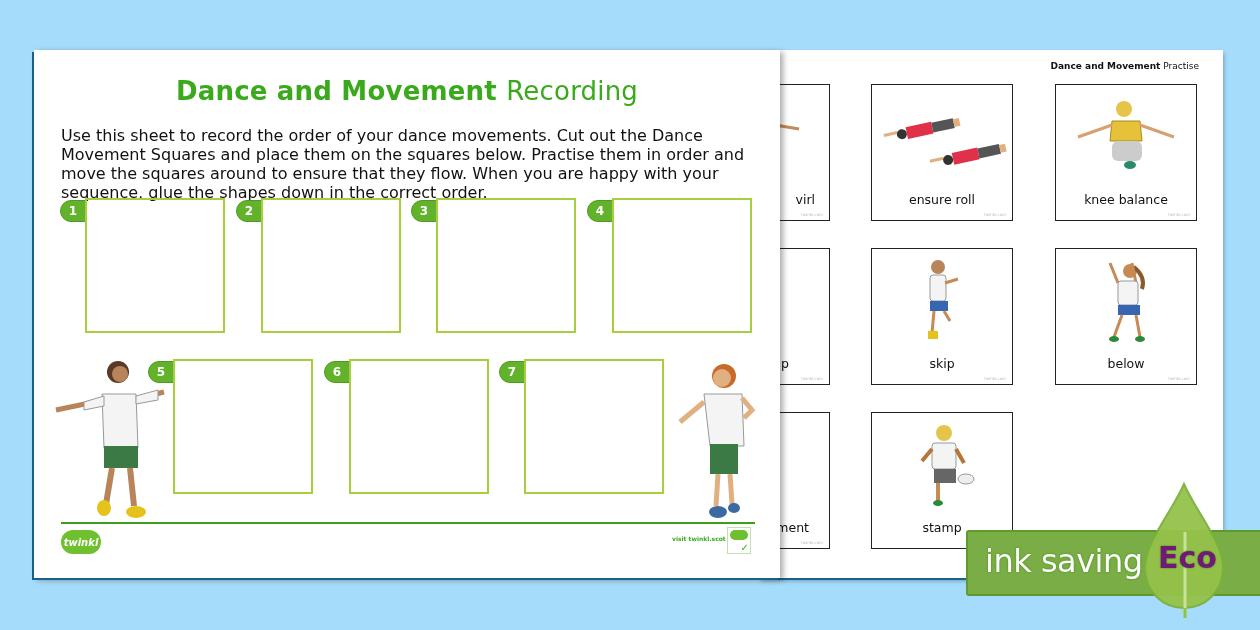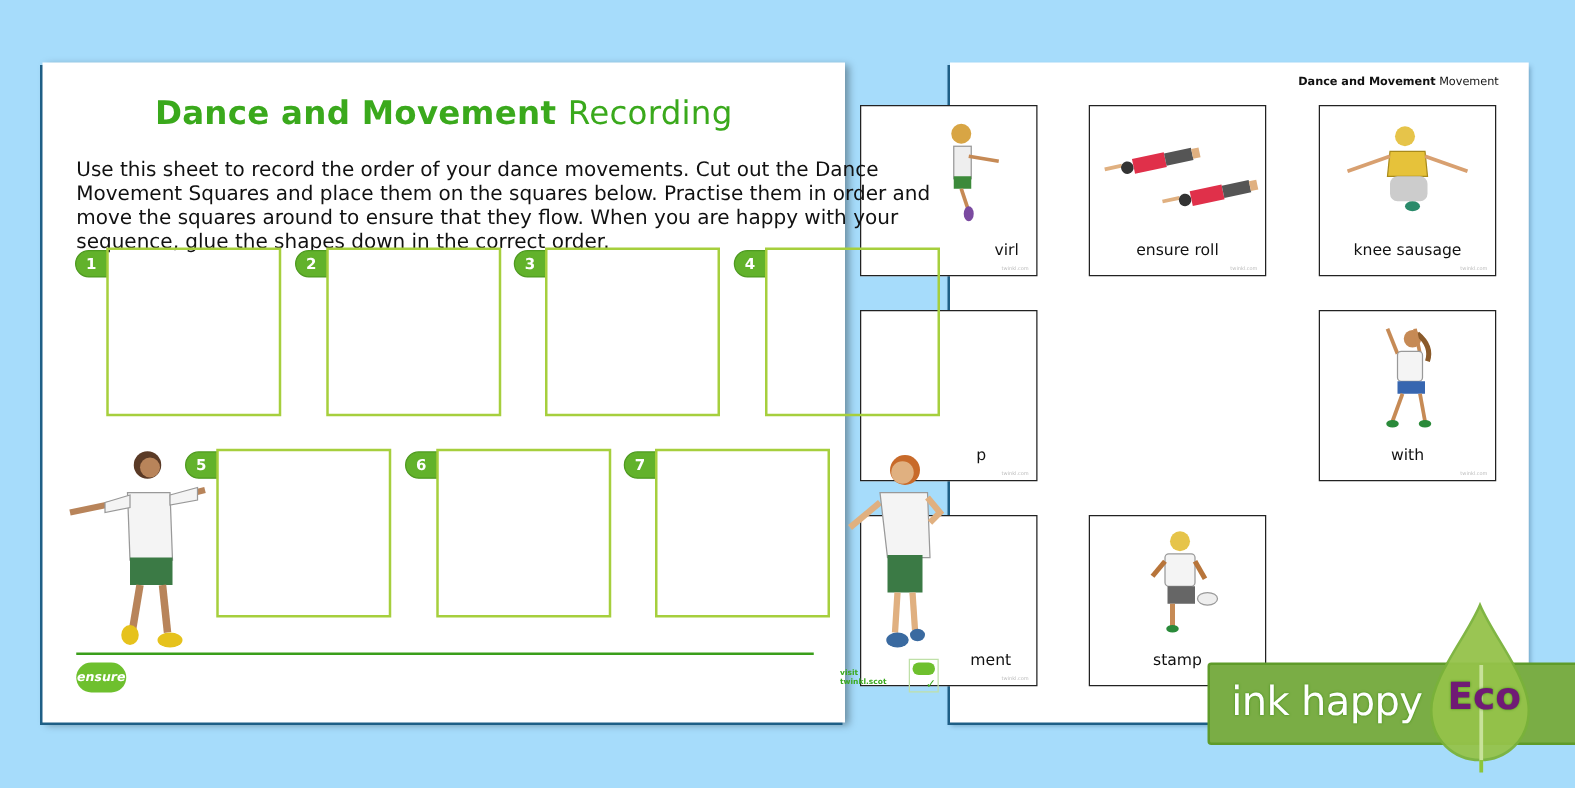--- a/index.html
+++ b/index.html
@@ -6,21 +6,21 @@
   body {
     width: 1260px; height: 630px; overflow: hidden; position: relative;
     background: #a6dcfb;
     font-family: "DejaVu Sans", sans-serif;
   }
   .sheet {
     position: absolute; background: #fff;
     box-shadow: -2px 2px 0 #1e5f86, 1px 3px 4px rgba(0,40,80,0.35);
   }
   #back-sheet { left: 760px; top: 50px; width: 463px; height: 528px; }
-  #front-sheet { left: 34px; top: 50px; width: 642px; height: 528px; z-index: 2; box-shadow: -2px 2px 0 #1e5f86, 3px 2px 6px rgba(0,0,0,0.35); }
+  #front-sheet { left: 34px; top: 50px; width: 746px; height: 528px; z-index: 2; box-shadow: -2px 2px 0 #1e5f86, 3px 2px 6px rgba(0,0,0,0.35); }
 
   
   .title {
     position: absolute; left: 0; right: 0; top: 26px; text-align: center;
     font-size: 26px; font-weight: bold; color: #3aa91c; letter-spacing: 0.2px;
   }
   .title .light { font-weight: normal; }
   .intro {
     position: absolute; left: 27px; top: 76px; width: 700px;
     font-size: 16px; line-height: 19px; color: #111;
@@ -81,21 +81,21 @@
   .eco-label {
     position: absolute; left: 1158px; top: 540px; font-size: 30px; font-weight: bold; color: #701a75; z-index: 7;
     text-shadow: 0 0 2px #3d8a12;
   }
 </style>
 </head>
 <body>
 
 <div id="back-sheet" class="sheet">
   <div class="back-title">
-    <b>Dance and Movement</b> <span>Movement</span>
+    <b>Dance and Movement</b> <span>Practise</span>
   </div>
 
   <div class="card" style="left:-72px; top:34px;">
     <svg class="card-art" viewBox="0 0 142 90">
       <circle cx="80" cy="14" r="8" fill="#d8a544"></circle>
       <rect x="74" y="24" width="14" height="26" fill="#eee" stroke="#999"></rect>
       <line x1="86" y1="32" x2="110" y2="36" stroke="#c68a55" stroke-width="3"></line>
       <rect x="74" y="48" width="14" height="10" fill="#3c8a3a"></rect>
       <line x1="80" y1="58" x2="86" y2="76" stroke="#c68a55" stroke-width="3"></line>
       <ellipse cx="86" cy="78" rx="4" ry="6" fill="#7a4aa0"></ellipse>
@@ -125,20 +125,33 @@
         <rect x="58" y="60" width="14" height="3" fill="#e0b080"></rect>
         <circle cx="76" cy="64" r="5" fill="#333"></circle>
         <rect x="81" y="58" width="26" height="12" fill="#e0304a"></rect>
         <rect x="107" y="59" width="22" height="10" fill="#555"></rect>
         <rect x="129" y="60" width="6" height="8" fill="#e0b080"></rect>
       </g>
     </svg>
     <div class="card-label">ensure roll</div>
     <div class="card-mark">twinkl.com</div>
   </div>
+  <div class="card" style="left:111px; top:198px;">
+    <svg class="card-art" viewBox="0 0 142 90">
+      <circle cx="66" cy="10" r="7" fill="#b8845a"></circle>
+      <rect x="58" y="18" width="16" height="26" rx="3" fill="#f4f4f4" stroke="#999"></rect>
+      <line x1="73" y1="26" x2="86" y2="22" stroke="#c68a55" stroke-width="3"></line>
+      <rect x="58" y="44" width="18" height="10" fill="#3766b0"></rect>
+      <line x1="62" y1="54" x2="60" y2="76" stroke="#c68a55" stroke-width="3"></line>
+      <line x1="72" y1="54" x2="78" y2="64" stroke="#c68a55" stroke-width="3"></line>
+      <rect x="56" y="74" width="10" height="8" fill="#e6c21c"></rect>
+    </svg>
+    <div class="card-label">skip</div>
+    <div class="card-mark">twinkl.com</div>
+  </div>
   <div class="card" style="left:111px; top:362px;">
     <svg class="card-art" viewBox="0 0 142 90">
       <circle cx="72" cy="12" r="8" fill="#e6c44a"></circle>
       <rect x="60" y="22" width="24" height="26" rx="3" fill="#f4f4f4" stroke="#999"></rect>
       <line x1="60" y1="28" x2="50" y2="40" stroke="#b8753a" stroke-width="4"></line>
       <line x1="84" y1="28" x2="92" y2="42" stroke="#b8753a" stroke-width="4"></line>
       <rect x="62" y="48" width="22" height="14" fill="#666"></rect>
       <line x1="66" y1="62" x2="66" y2="80" stroke="#c68a55" stroke-width="4"></line>
       <ellipse cx="94" cy="58" rx="8" ry="5" fill="#eee" stroke="#999"></ellipse>
       <ellipse cx="66" cy="82" rx="5" ry="3" fill="#2a8a3a"></ellipse>
@@ -149,37 +162,37 @@
 
   <div class="card" style="left:295px; top:34px;">
     <svg class="card-art" viewBox="0 0 142 90">
       <circle cx="68" cy="16" r="8" fill="#e6c44a"></circle>
       <path d="M56 28 L84 28 L86 48 L54 48 Z" fill="#e6c23a" stroke="#a88a1a"></path>
       <line x1="56" y1="32" x2="22" y2="44" stroke="#d8a070" stroke-width="3"></line>
       <line x1="84" y1="32" x2="118" y2="44" stroke="#d8a070" stroke-width="3"></line>
       <rect x="56" y="48" width="30" height="20" rx="6" fill="#ccc"></rect>
       <ellipse cx="74" cy="72" rx="6" ry="4" fill="#2a8a6a"></ellipse>
     </svg>
-    <div class="card-label">knee sausage</div>
+    <div class="card-label">knee balance</div>
     <div class="card-mark">twinkl.com</div>
   </div>
   <div class="card" style="left:295px; top:198px;">
     <svg class="card-art" viewBox="0 0 142 90">
       <circle cx="74" cy="14" r="7" fill="#c68a55"></circle>
       <path d="M78 10 Q90 20 86 32" stroke="#8a5a2a" stroke-width="4" fill="none"></path>
       <line x1="62" y1="26" x2="54" y2="6" stroke="#c68a55" stroke-width="3"></line>
       <line x1="80" y1="26" x2="76" y2="6" stroke="#c68a55" stroke-width="3"></line>
       <rect x="62" y="24" width="20" height="24" rx="3" fill="#f4f4f4" stroke="#999"></rect>
       <rect x="62" y="48" width="22" height="10" fill="#3766b0"></rect>
       <line x1="66" y1="58" x2="58" y2="80" stroke="#c68a55" stroke-width="3"></line>
       <line x1="80" y1="58" x2="84" y2="80" stroke="#c68a55" stroke-width="3"></line>
       <ellipse cx="58" cy="82" rx="5" ry="3" fill="#2a8a3a"></ellipse>
       <ellipse cx="84" cy="82" rx="5" ry="3" fill="#2a8a3a"></ellipse>
     </svg>
-    <div class="card-label">with</div>
+    <div class="card-label">below</div>
     <div class="card-mark">twinkl.com</div>
   </div>
 </div>
 
 <div id="front-sheet" class="sheet">
   <div class="title">
     <span>Dance and Movement</span> <span class="light">Recording</span>
   </div>
   <div class="intro">Use this sheet to record the order of your dance movements. Cut out the Dance Movement Squares and place them on the squares below. Practise them in order and move the squares around to ensure that they flow. When you are happy with your sequence, glue the shapes down in the correct order.</div>
 
@@ -226,29 +239,29 @@
     <path d="M32 36 L70 36 L72 88 L38 88 Z" fill="#f4f4f4" stroke="#999"></path>
     <path d="M70 40 L80 52 L72 60" stroke="#e0b080" stroke-width="5" fill="none"></path>
     <rect x="38" y="86" width="28" height="30" fill="#3b7a45"></rect>
     <line x1="46" y1="116" x2="44" y2="148" stroke="#e0b080" stroke-width="5"></line>
     <line x1="58" y1="116" x2="60" y2="146" stroke="#e0b080" stroke-width="5"></line>
     <ellipse cx="46" cy="154" rx="9" ry="6" fill="#3a6aa0"></ellipse>
     <ellipse cx="62" cy="150" rx="6" ry="5" fill="#3a6aa0"></ellipse>
   </svg>
 
   <div class="footer-line"></div>
-  <div class="twinkl-logo">ensure</div>
+  <div class="twinkl-logo">twinkl</div>
   <div class="visit-link">visit twinkl.scot</div>
   <div class="seal">
     <div class="seal-top"></div>
     <div class="seal-check">✓</div>
   </div>
 </div>
 
 <div class="eco-banner">
-  <div class="eco-text">ink happy</div>
+  <div class="eco-text">ink saving</div>
 </div>
 <svg class="leaf" viewBox="0 0 82 140">
   <path d="M41 4 C30 30 2 62 2 88 C2 112 20 128 41 128 C62 128 80 112 80 88 C80 62 52 30 41 4 Z" fill="#95c24a" stroke="#7ab23a" stroke-width="2" opacity="0.95"></path>
   <line x1="42" y1="52" x2="42" y2="136" stroke="#c8e29a" stroke-width="3"></line>
   <line x1="42" y1="128" x2="42" y2="138" stroke="#8cc63a" stroke-width="3"></line>
 </svg>
 <div class="eco-label">Eco</div>
 
 </body></html>

